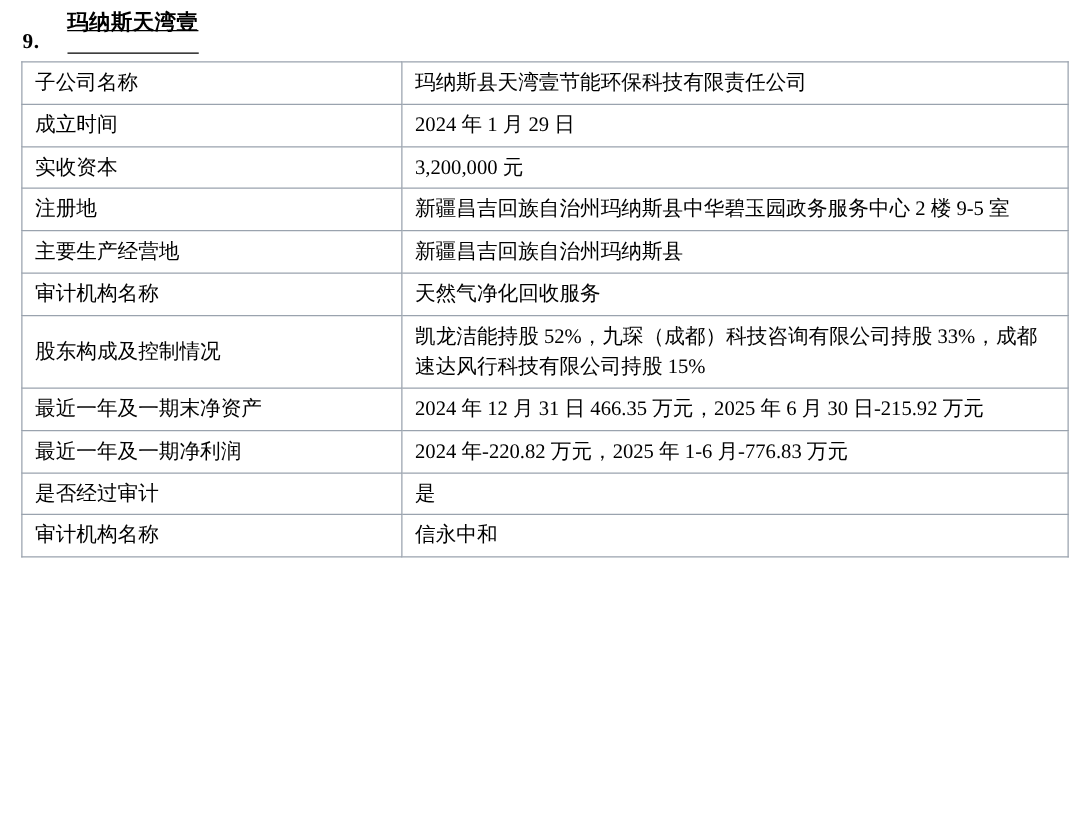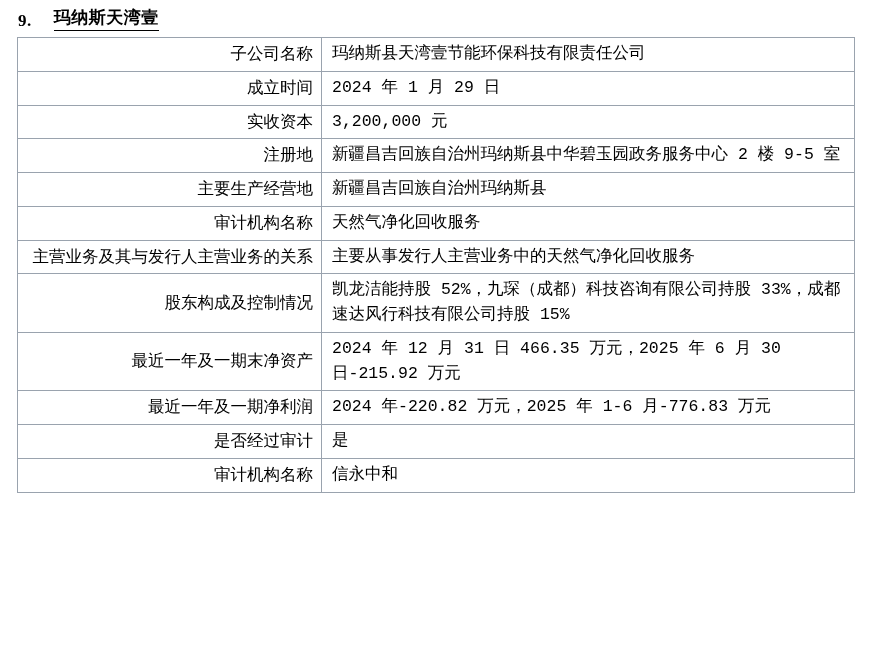--- a/index.html
+++ b/index.html
@@ -29,43 +29,42 @@
     font-weight: bold;
     letter-spacing: 0.5px;
   }
   .heading .num {
     margin-right: 22px;
     font-weight: bold;
   }
   .heading .title {
     font-weight: bold;
     border-bottom: 1.5px solid #000;
-    padding-bottom: 1px;
+    padding-bottom: 13px;
+    text-decoration: underline;
   }
   table.info {
     border-collapse: collapse;
     width: 838px;
     margin-left: 17px;
     table-layout: fixed;
   }
   table.info td {
     border: 1px solid #9aa3ae;
     font-size: 16.5px;
     line-height: 1.5;
     vertical-align: middle;
     padding: 4px 8px 4px 10px;
   }
   td.label {
     width: 285px;
     padding-left: 6px;
-    text-align: right;
   }
   td.value {
     padding-left: 10px;
-    font-family: Liberation Mono, monospace;
   }
   .lbl-inner {
     display: block;
   }
   .val-inner {
     display: block;
   }
 </style>
 </head>
 <body>
@@ -122,28 +121,20 @@
       <tr>
         <td class="label">
             <span class="lbl-inner">审计机构名称</span>
           </td>
         <td class="value">
             <span class="val-inner">天然气净化回收服务</span>
           </td>
       </tr>
       <tr>
         <td class="label">
-            <span class="lbl-inner">主营业务及其与发行人主营业务的关系</span>
-          </td>
-        <td class="value">
-            <span class="val-inner">主要从事发行人主营业务中的天然气净化回收服务</span>
-          </td>
-      </tr>
-      <tr>
-        <td class="label">
             <span class="lbl-inner">股东构成及控制情况</span>
           </td>
         <td class="value">
             <span class="val-inner">凯龙洁能持股 52%，九琛（成都）科技咨询有限公司持股 33%，成都速达风行科技有限公司持股 15%</span>
           </td>
       </tr>
       <tr>
         <td class="label">
             <span class="lbl-inner">最近一年及一期末净资产</span>
           </td>

